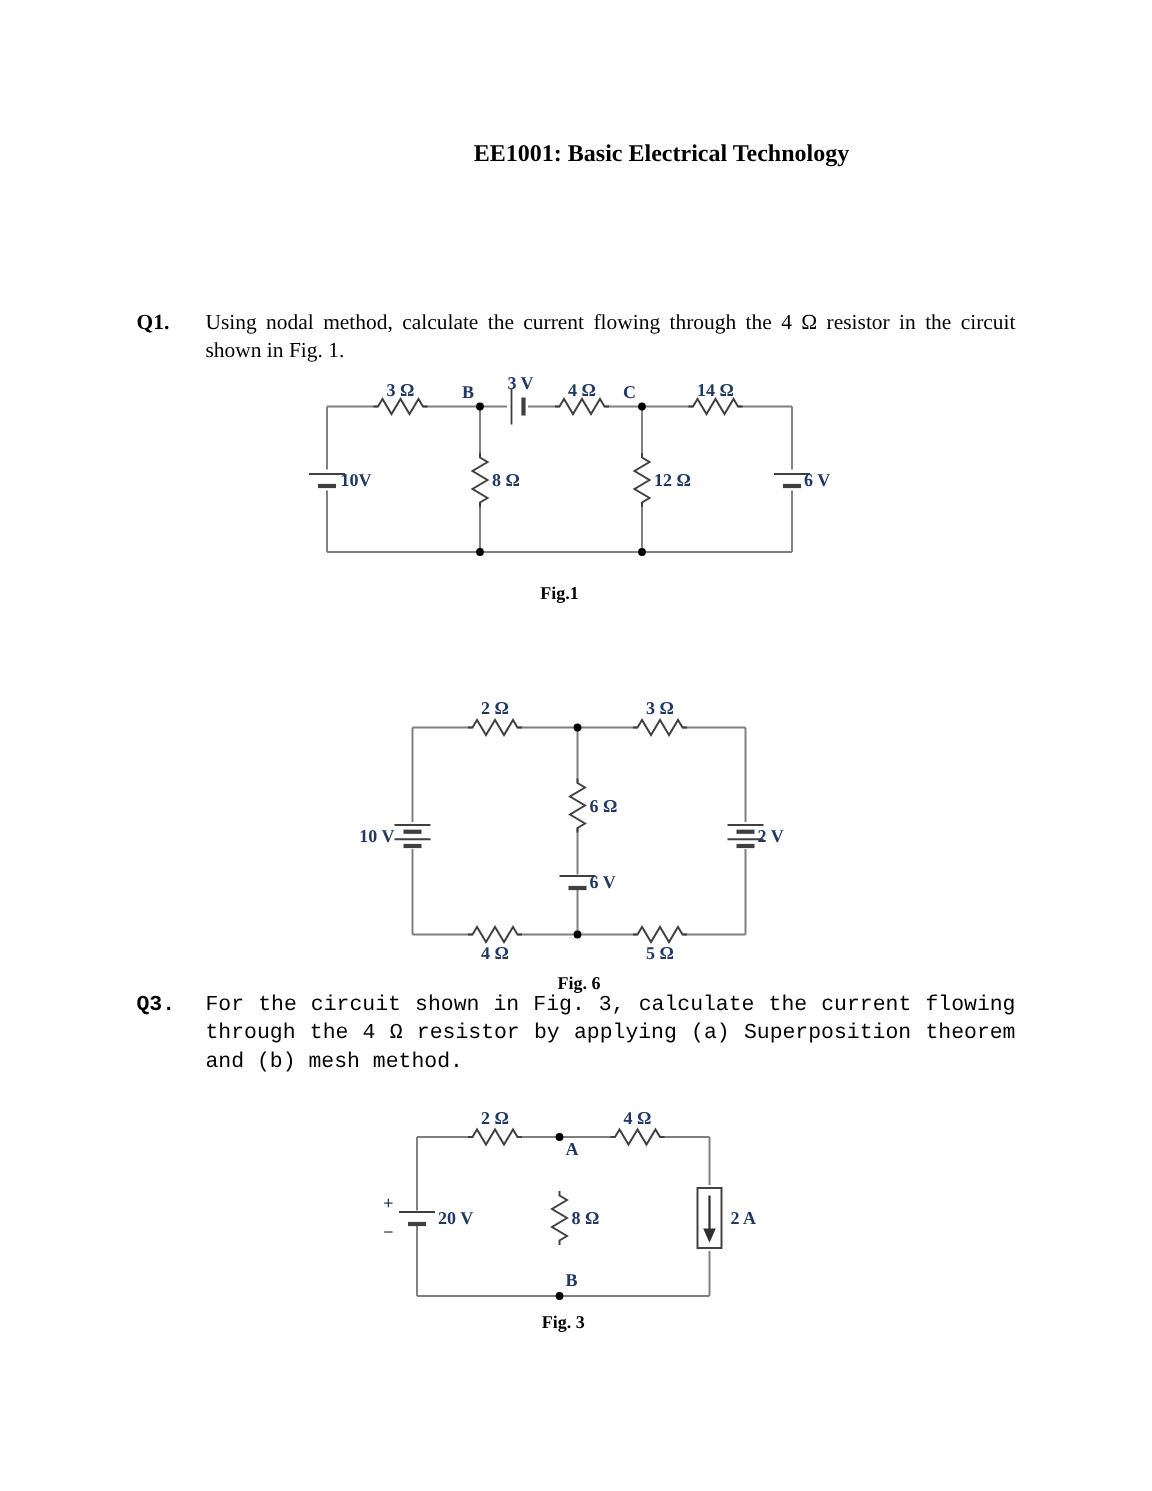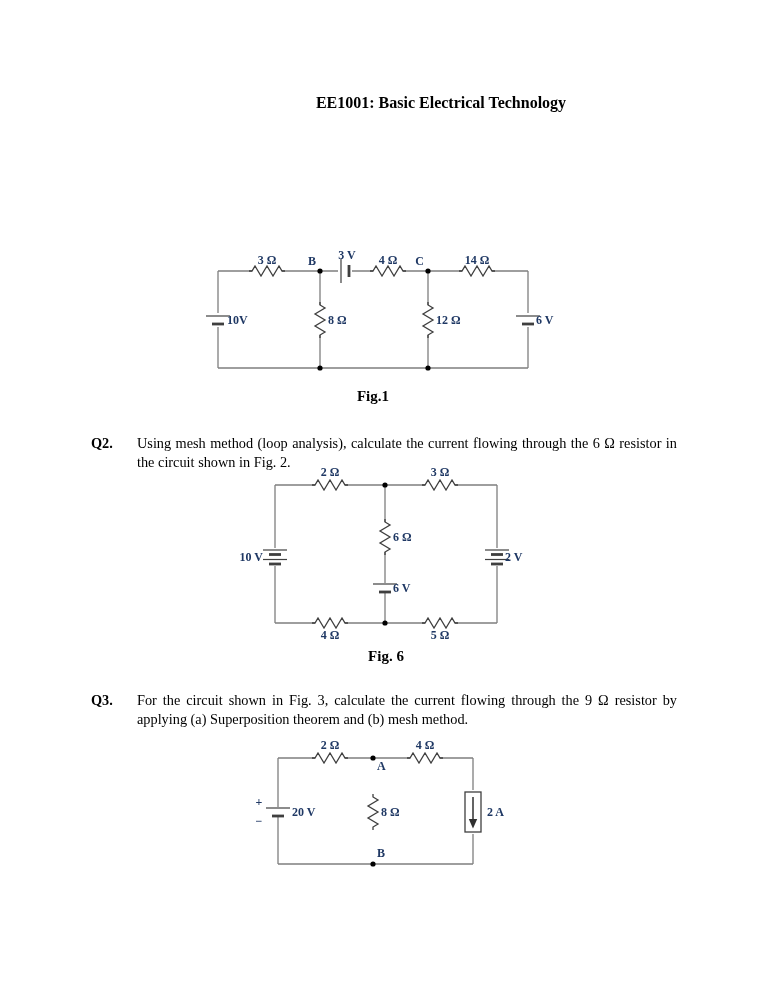--- a/index.html
+++ b/index.html
@@ -7,21 +7,21 @@
     position:relative; width:768px; height:994px; background:#ffffff;
     font-family:"Liberation Serif", serif; color:#000000; overflow:hidden;
   }
   .header { position:absolute; top:88px; left:17px; width:768px; text-align:center;margin-left:40px; }
   .header-line { font-weight:bold; font-size:16px; line-height:29px; }
   .question { position:absolute; left:91px; display:flex; }
   .q-num { width:46px; font-weight:bold; font-size:14.3px; line-height:19px; flex:0 0 46px; }
   .q-text { width:540px; font-size:14.3px; line-height:19px; text-align:justify; }
   .fig { position:absolute; }
   .fig svg { display:block; }
-  .fig-caption { font-weight:bold; font-size:15px; text-align:center; color:#000; }
+  .fig-caption { font-weight:bold; font-size:12px; text-align:center; color:#000; }
   .wire { stroke:#7f7f7f; stroke-width:1.3; fill:none; }
   .comp { stroke:#3f3f3f; stroke-width:1.3; fill:none; }
   .plate-long  { stroke:#3f3f3f; stroke-width:1.2; }
   .plate-short { stroke:#3f3f3f; stroke-width:2.8; }
   .mask { fill:#ffffff; stroke:none; }
   .node-dot { fill:#000000; }
   .arrow-line { stroke:#303030; stroke-width:1.5; }
   .arrow-head { fill:#303030; }
   svg text {
     font-family:"Liberation Serif", serif; font-weight:bold;
@@ -46,20 +46,24 @@
         <line x1="-12" y1="2.5" x2="12" y2="2.5" class="plate-long"></line>
         <line x1="-6" y1="7" x2="6" y2="7" class="plate-short"></line>
       </g>
     </defs>
   </svg>
 
   <div class="header">
     <div class="header-line">EE1001: Basic Electrical Technology</div>
   </div>
 
+  <div class="question" style="top:206px;">
+    <div class="q-num">Q1.</div>
+    <div class="q-text">Using nodal method, calculate the current flowing through the 4 Ω resistor in the circuit shown in Fig. 1.</div>
+  </div>
 
   <div class="fig" style="left:190px; top:248px;">
     <svg width="370" height="140" viewBox="0 0 370 140">
       <g>
         <path class="wire" d="M28 23 H338 M28 120 H338 M28 23 V120 M338 23 V120 M130 23 V120 M238 23 V120"></path>
       </g>
       <g>
         <rect class="mask" x="62" y="17" width="30" height="12"></rect>
         <rect class="mask" x="183" y="17" width="30" height="12"></rect>
         <rect class="mask" x="272" y="17" width="30" height="12"></rect>
@@ -94,24 +98,20 @@
         <text x="287" y="16" text-anchor="middle">14 Ω</text>
         <text x="37" y="76">10V</text>
         <text x="138" y="76">8 Ω</text>
         <text x="246" y="76">12 Ω</text>
         <text x="346" y="76">6 V</text>
       </g>
     </svg>
     <div class="fig-caption" style="margin-left:28px; width:310px;">Fig.1</div>
   </div>
 
-  <div class="question" style="top:434px;">
-    <div class="q-num">Q2.</div>
-    <div class="q-text">Using mesh method (loop analysis), calculate the current flowing through the 6 Ω resistor in the circuit shown in Fig. 2.</div>
-  </div>
 
   <div class="fig" style="left:230px; top:458px;">
     <svg width="350" height="190" viewBox="0 0 350 190">
       <g>
         <path class="wire" d="M45 27 H267 M45 165 H267 M45 27 V165 M267 27 V165 M155 27 V165"></path>
       </g>
       <g>
         <rect class="mask" x="85" y="21" width="30" height="12"></rect>
         <rect class="mask" x="195" y="21" width="30" height="12"></rect>
         <rect class="mask" x="85" y="159" width="30" height="12"></rect>
@@ -142,23 +142,23 @@
         <text x="275" y="103">2 V</text>
         <text x="163" y="83">6 Ω</text>
         <text x="163" y="134">6 V</text>
         <text x="100" y="181" text-anchor="middle">4 Ω</text>
         <text x="210" y="181" text-anchor="middle">5 Ω</text>
       </g>
     </svg>
     <div class="fig-caption" style="margin-left:45px; width:222px;">Fig. 6</div>
   </div>
 
-  <div class="question" style="top:691px;">
+  <div class="question" style="top:661px;font-family:Liberation Mono, monospace;">
     <div class="q-num">Q3.</div>
-    <div class="q-text">For the circuit shown in Fig. 3, calculate the current flowing through the 9 Ω resistor by applying (a) Superposition theorem and (b) mesh method.</div>
+    <div class="q-text">For the circuit shown in Fig. 3, calculate the current flowing through the 4 Ω resistor by applying (a) Superposition theorem and (b) mesh method.</div>
   </div>
 
   <div class="fig" style="left:250px; top:740px;">
     <svg width="280" height="134" viewBox="0 0 280 134">
       <g>
         <path class="wire" d="M28 18 H223 M28 124 H223 M28 18 V124 M223 18 V124"></path>
       </g>
       <g>
         <rect class="mask" x="65" y="12" width="30" height="12"></rect>
         <rect class="mask" x="160" y="12" width="30" height="12"></rect>
@@ -186,15 +186,16 @@
         <text x="175" y="9" text-anchor="middle">4 Ω</text>
         <text x="127" y="30">A</text>
         <text x="9" y="66" text-anchor="middle">+</text>
         <text x="9" y="85" text-anchor="middle">−</text>
         <text x="42" y="76">20 V</text>
         <text x="131" y="76">8 Ω</text>
         <text x="237" y="76">2 A</text>
         <text x="127" y="117">B</text>
       </g>
     </svg>
+    <div class="fig-caption" style="margin-left:28px; width:195px;">Fig. 3</div>
   </div>
 
 </div>
 
 </body></html>

